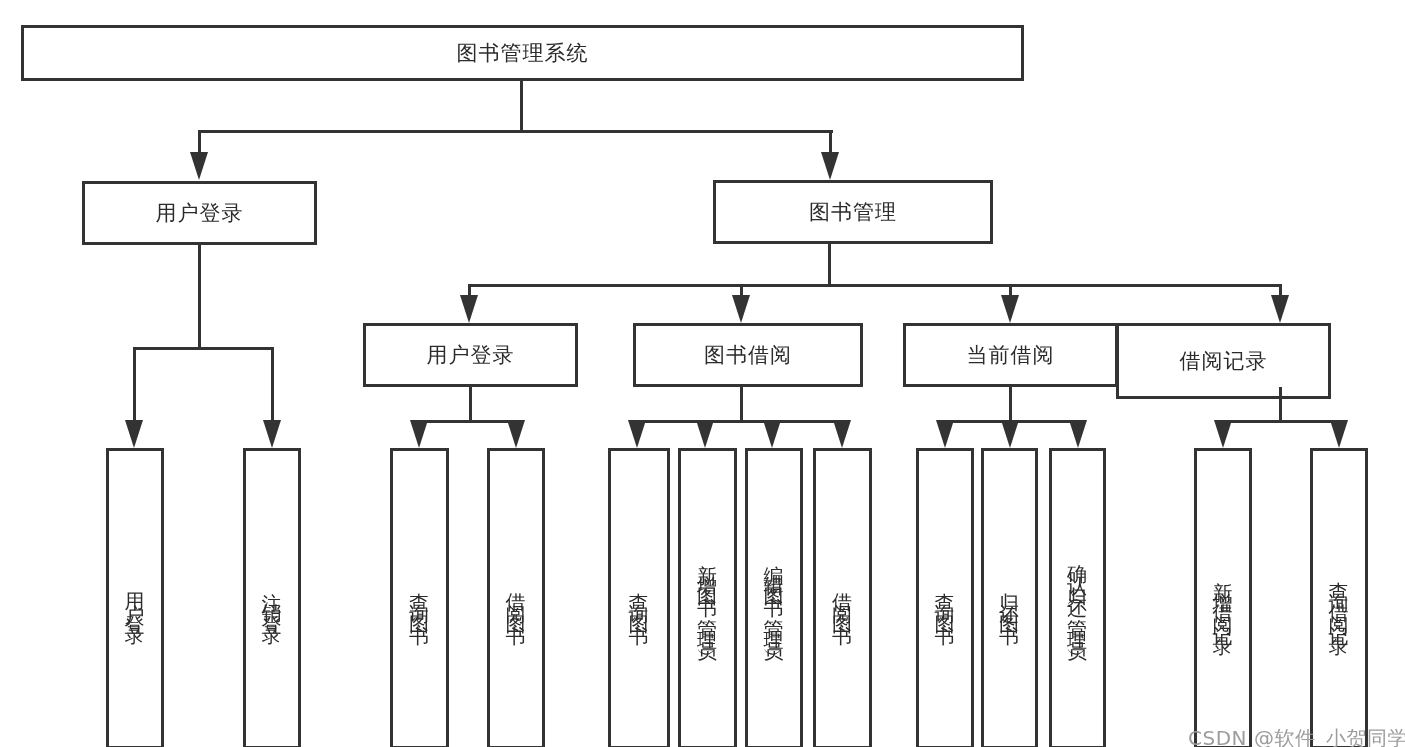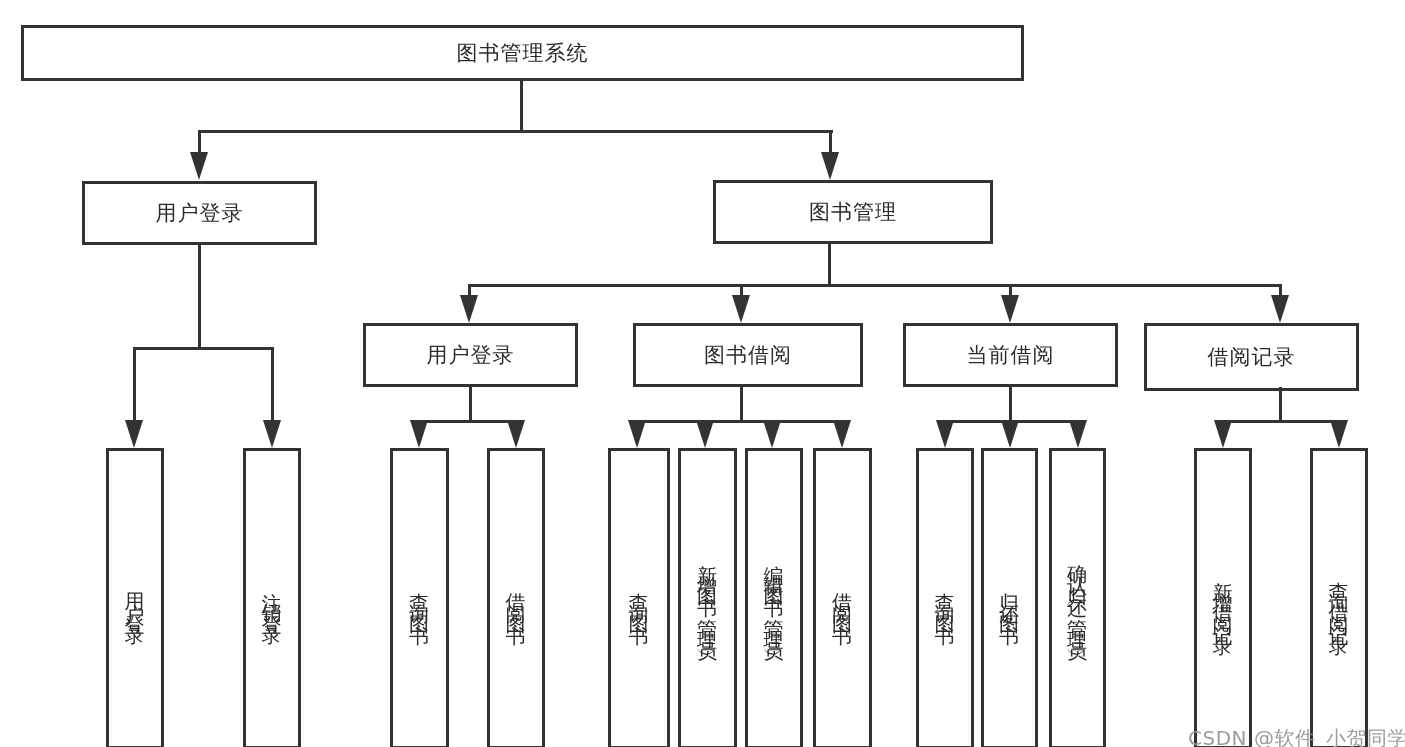--- a/index.html
+++ b/index.html
@@ -86,21 +86,21 @@
 
   <div class="hbox" style="left:363px;top:311px;width:215px;height:64px">
     <span>用户登录</span>
   </div>
   <div class="hbox" style="left:633px;top:311px;width:230px;height:64px">
     <span>图书借阅</span>
   </div>
   <div class="hbox" style="left:903px;top:311px;width:215px;height:64px">
     <span>当前借阅</span>
   </div>
-  <div class="hbox" style="left:1144px;top:311px;width:215px;height:68px">
+  <div class="hbox" style="left:1116px;top:311px;width:215px;height:76px">
     <span>借阅记录</span>
   </div>
 
   <div>
     <div class="ln" style="left:469px;top:375px;width:3px;height:33px"></div>
     <div class="ln" style="left:418px;top:408px;width:100px;height:3px"></div>
     <div class="ar" style="left:410px;top:408px"></div>
     <div class="ar" style="left:507px;top:408px"></div>
   </div>
 

